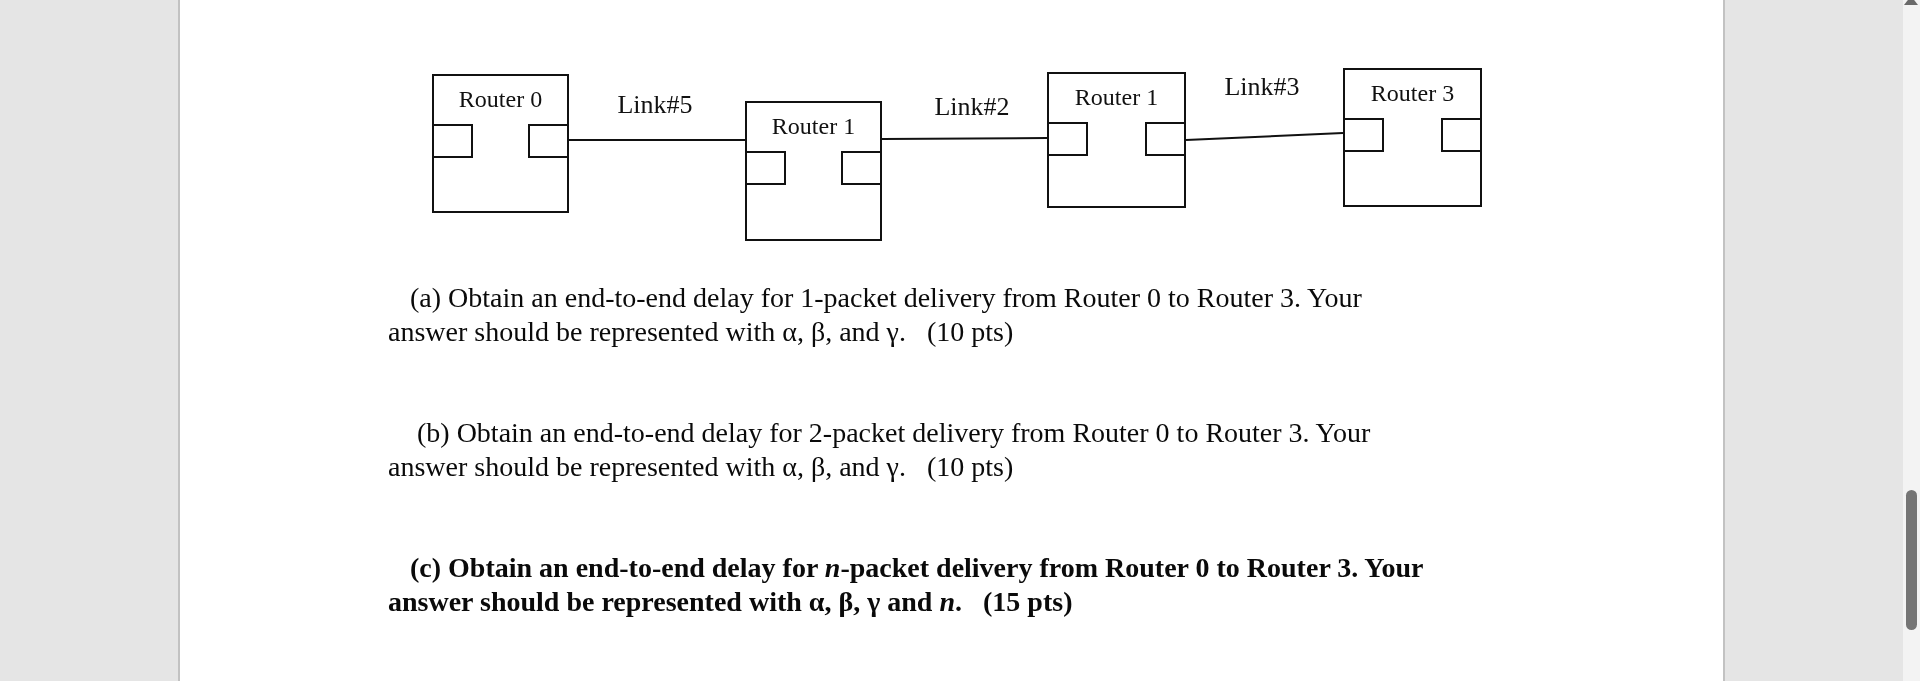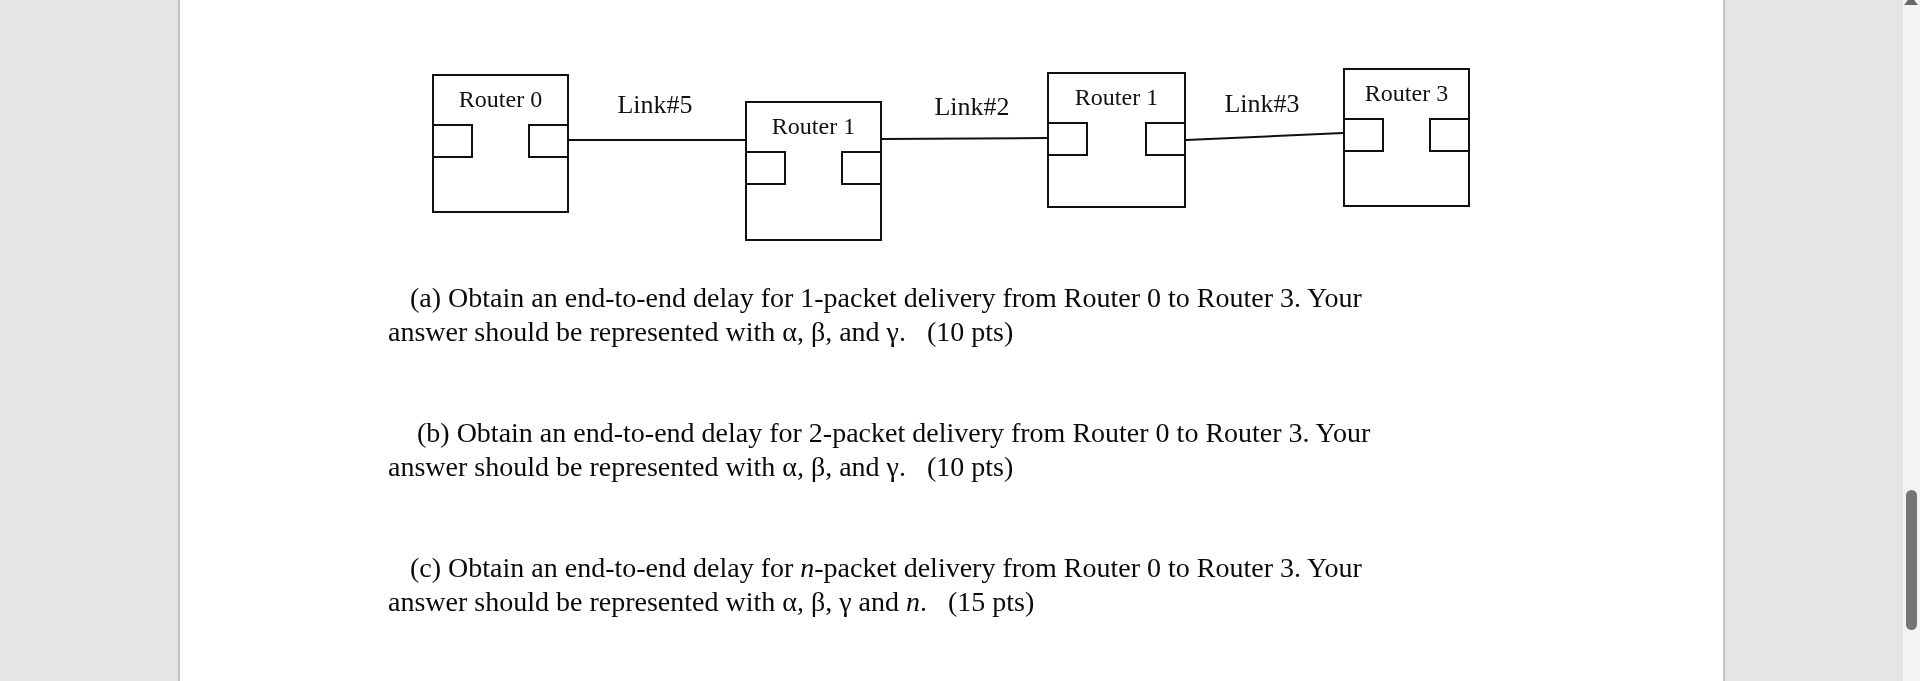--- a/index.html
+++ b/index.html
@@ -140,39 +140,39 @@
       <div class="router" style="left:565px;top:73px;width:137px;height:140px;margin-top:28px;">
         <div class="router-label">Router 1</div>
         <div class="port left"></div>
         <div class="port right"></div>
       </div>
       <div class="router" style="left:867px;top:72px;width:139px;height:136px;">
         <div class="router-label">Router 1</div>
         <div class="port left"></div>
         <div class="port right"></div>
       </div>
-      <div class="router" style="left:1163px;top:68px;width:127px;height:139px;">
+      <div class="router" style="left:1163px;top:68px;width:139px;height:139px;">
         <div class="router-label">Router 3</div>
         <div class="port left"></div>
         <div class="port right"></div>
       </div>
 
       <div class="link-label" style="left:410px;top:90px;">Link#5</div>
       <div class="link-label" style="left:727px;top:92px;">Link#2</div>
-      <div class="link-label" style="left:1017px;top:89px;text-align:center;">Link#3</div>
+      <div class="link-label" style="left:1017px;top:72px;text-align:center;">Link#3</div>
 
       <div class="question" style="top:281px;">
         <div class="qline first"><span>(a) Obtain an end-to-end delay for 1-packet delivery from Router 0 to Router 3. Your</span></div>
         <div class="qline"><span>answer should be represented with α, β, and γ.   (10 pts)</span></div>
       </div>
       <div class="question" style="top:416px;">
         <div class="qline first"><span> (b) Obtain an end-to-end delay for 2-packet delivery from Router 0 to Router 3. Your</span></div>
         <div class="qline"><span>answer should be represented with α, β, and γ.   (10 pts)</span></div>
       </div>
-      <div class="question" style="top:551px;">
+      <div class="question" style="top:551px;font-weight:bold;">
         <div class="qline first"><span>(c) Obtain an end-to-end delay for </span><span style="font-style: italic;">n</span><span>-packet delivery from Router 0 to Router 3. Your</span></div>
         <div class="qline"><span>answer should be represented with α, β, γ and </span><span style="font-style: italic;">n</span><span>.   (15 pts)</span></div>
       </div>
 
     </div>
   </div>
 
   <div class="scrollbar">
     <div class="scroll-up-arrow"></div>
     <div class="scroll-thumb"></div>

